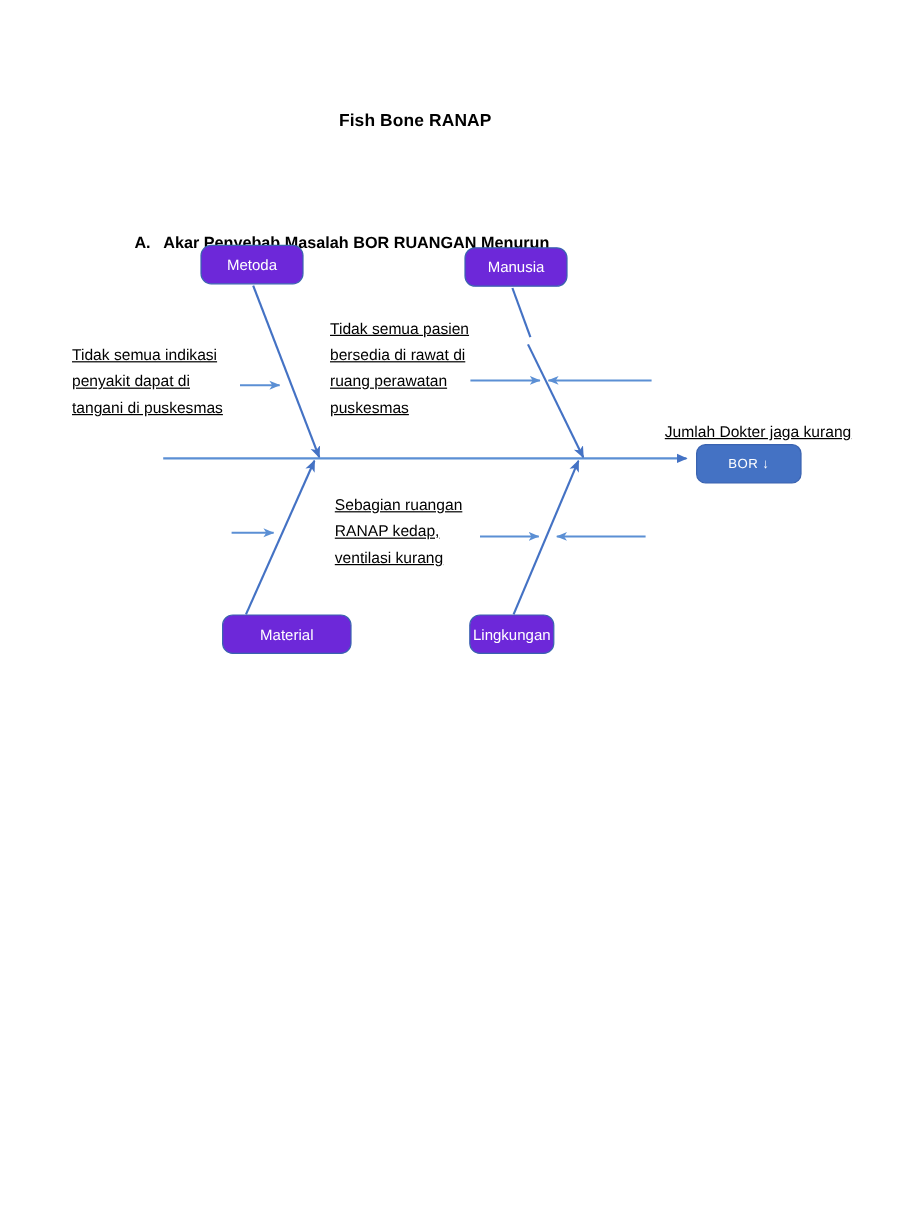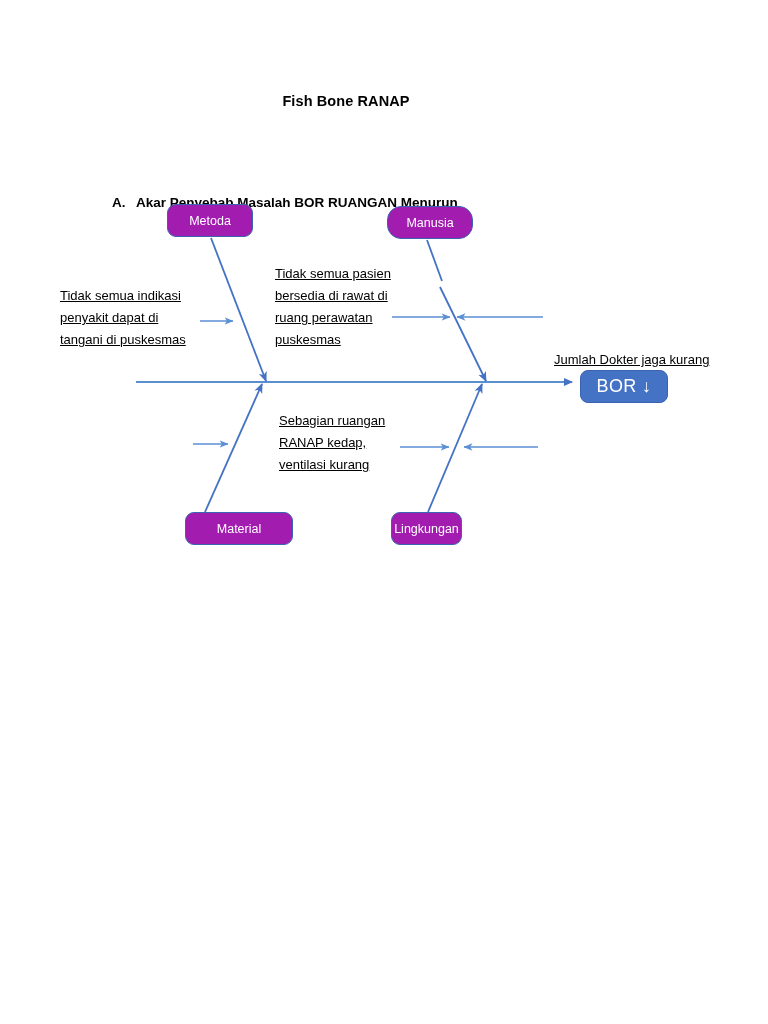--- a/index.html
+++ b/index.html
@@ -45,53 +45,53 @@
   }
   .diagram {
     position: absolute;
     left: 0;
     top: 0;
     width: 768px;
     height: 1024px;
   }
   .cat-box {
     position: absolute;
-    background: #a21caf;
+    background: #6d28d9;
     border: 1px solid #3a63b0;
     border-radius: 9px;
     color: #ffffff;
     font-size: 12.5px;
     display: flex;
     align-items: center;
     justify-content: center;
     box-sizing: border-box;
   }
   .head-box {
     position: absolute;
     background: #4472C4;
     border: 1px solid #3a63b0;
     border-radius: 8px;
     color: #ffffff;
-    font-size: 18px;
+    font-size: 11px;
     display: flex;
     align-items: center;
     justify-content: center;
     box-sizing: border-box;
     letter-spacing: 0.4px;
   }
   .cause-text {
     position: absolute;
     font-size: 13px;
     line-height: 22px;
     color: #000000;
     white-space: pre-line;
     text-decoration: underline;
   }
   .box-metoda   { left: 167px; top: 204px; width: 86px;  height: 33px; }
-  .box-manusia  { left: 387px; top: 206px; width: 86px;  height: 33px; border-radius: 14px; }
+  .box-manusia  { left: 387px; top: 206px; width: 86px;  height: 33px; }
   .box-material { left: 161px; top: 512px; width: 108px;  height: 33px; margin-left: 24px; }
   .box-lingkungan { left: 391px; top: 512px; width: 71px; height: 33px; }
   .box-bor      { left: 580px; top: 370px; width: 88px;  height: 33px; }
 
   .t-metoda     { left: 60px;  top: 285px; width: 205px; }
   .t-manusia    { left: 275px; top: 263px; width: 200px; }
   .t-dokter     { left: 554px; top: 303px; width: 205px; margin-top: 46px; }
   .t-material   { left: 60px;  top: 410px; width: 200px; }
   .t-lingkungan { left: 279px; top: 410px; width: 200px; }
   .t-isolasi    { left: 548px; top: 429px; width: 190px; }

